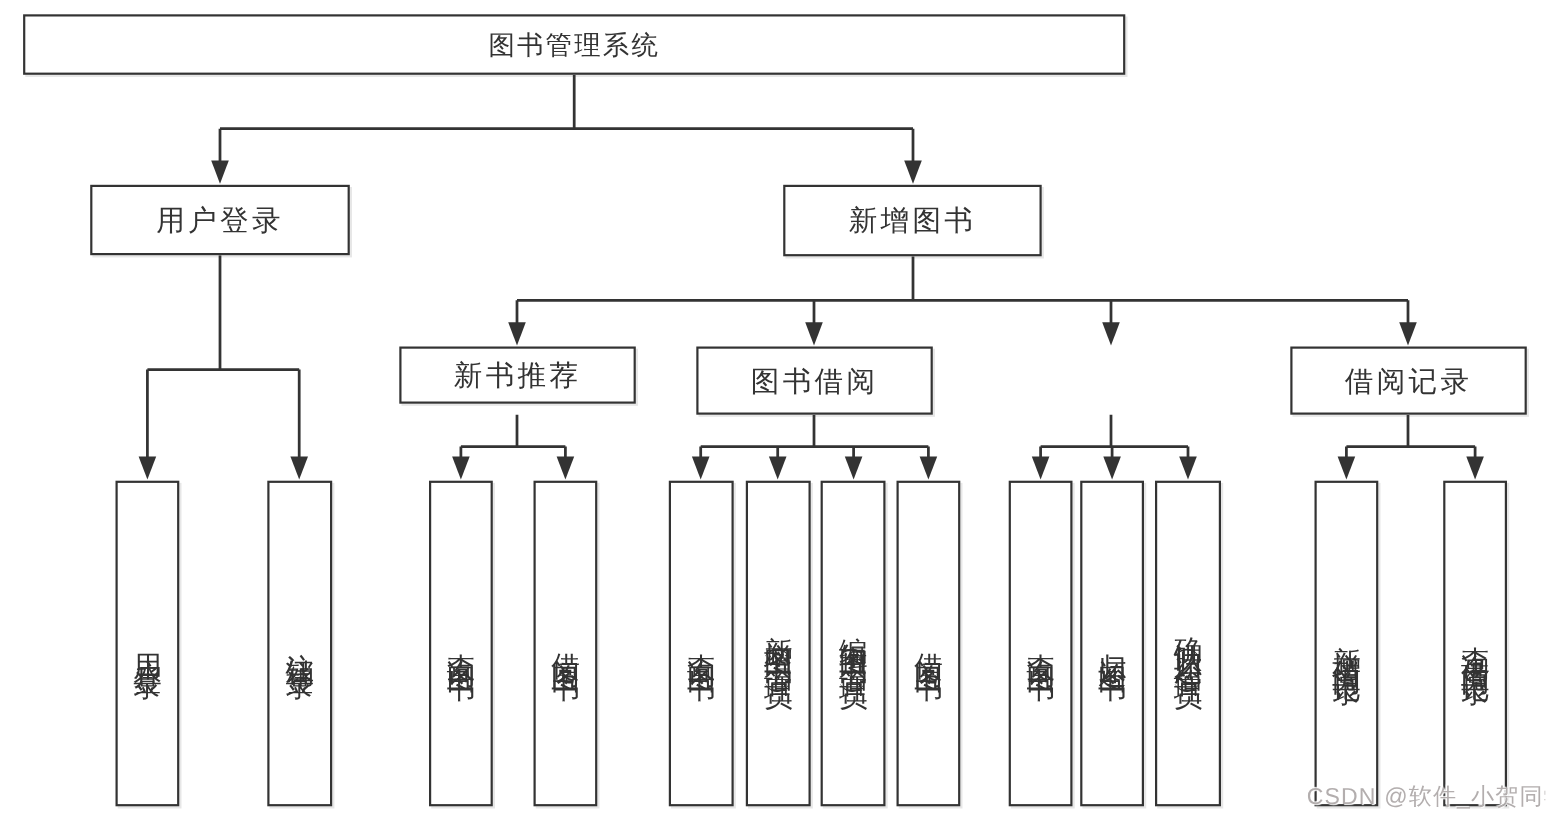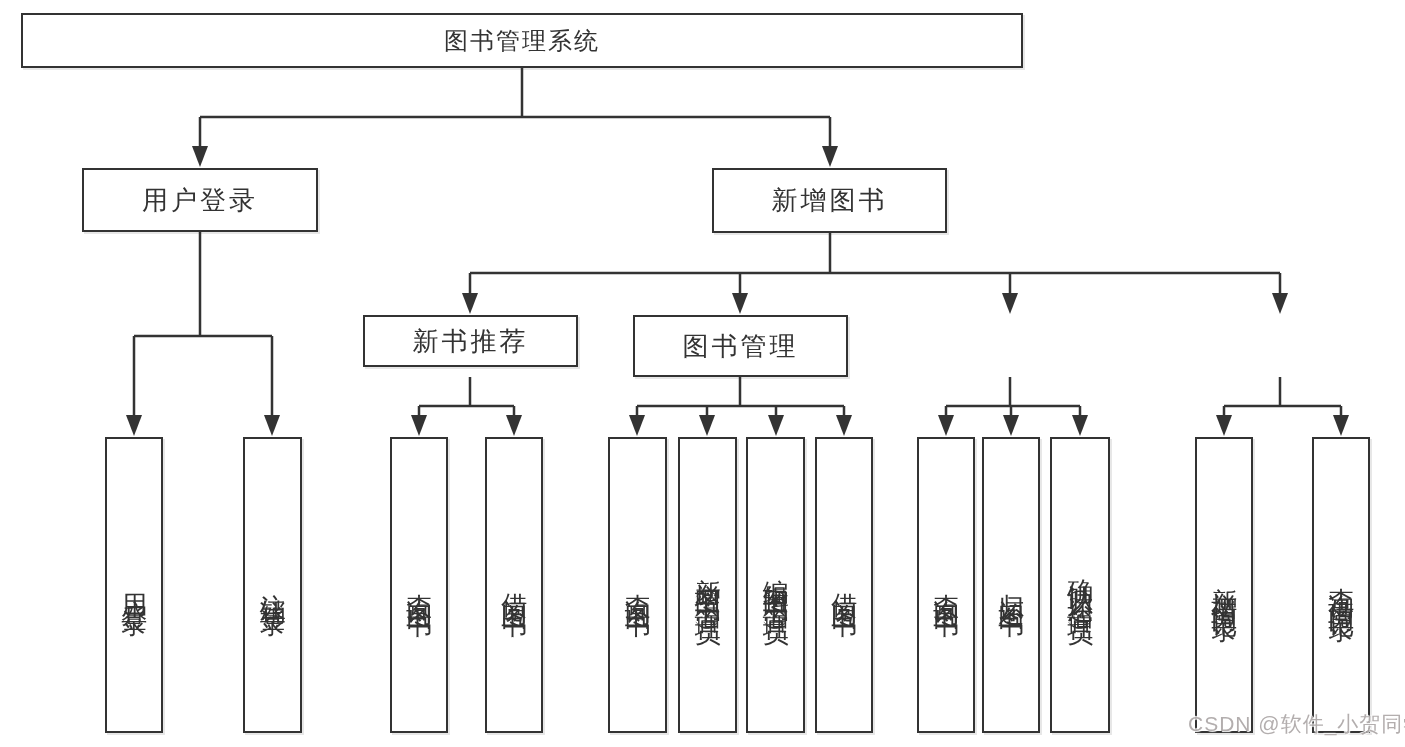--- a/index.html
+++ b/index.html
@@ -93,21 +93,24 @@
     <span>用户登录</span>
   </div>
   <div class="node hbox" style="left:712px;top:168px;width:235px;height:65px">
     <span>新增图书</span>
   </div>
 
   <div class="node hbox" style="left:363px;top:315px;width:215px;height:52px">
     <span>新书推荐</span>
   </div>
   <div class="node hbox" style="left:633px;top:315px;width:215px;height:62px">
-    <span>图书管理</span>
+    <span>图书借阅</span>
+  </div>
+  <div class="node hbox" style="left:1173px;top:315px;width:215px;height:62px">
+    <span>借阅记录</span>
   </div>
 
   <div class="node vbox" style="left:105px;top:437px;width:58px;height:296px">
     <span>用户登录</span>
   </div>
   <div class="node vbox" style="left:243px;top:437px;width:59px;height:296px">
     <span>注销登录</span>
   </div>
 
   <div class="node vbox" style="left:390px;top:437px;width:58px;height:296px">

